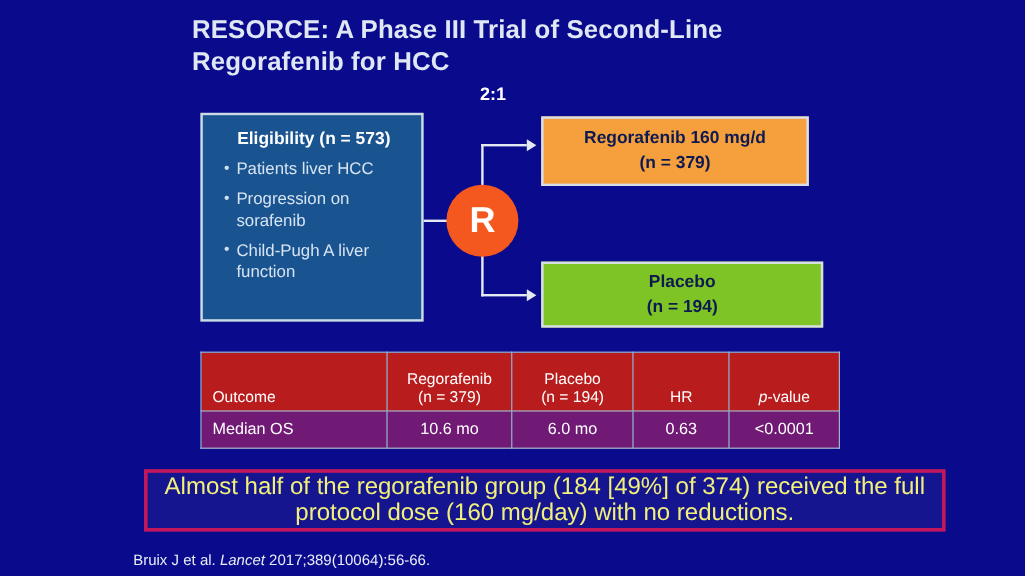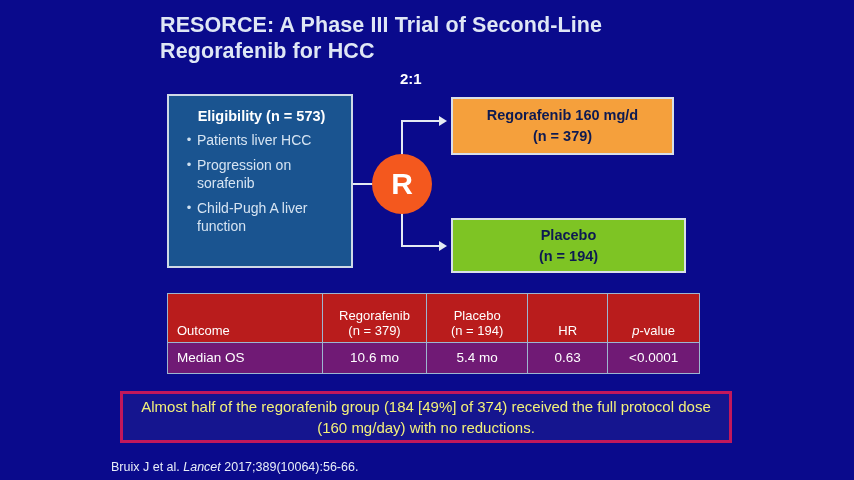--- a/index.html
+++ b/index.html
@@ -175,31 +175,31 @@
     text-align: left;
     padding-left: 9px;
   }
   .ital { font-style: italic; }
 
   
   #callout {
     position: absolute;
     left: 120px;
     top: 391px;
-    width: 612px;
+    width: 668px;
     height: 52px;
     background: #15158f;
     border: 3px solid #c2185b;
     box-sizing: border-box;
     display: flex;
     align-items: center;
     justify-content: center;
     text-align: center;
     color: #f2f07a;
-    font-size: 15px;
+    font-size: 20px;
     line-height: 21px;
     padding: 0 10px;
   }
 
   
   #citation {
     position: absolute;
     left: 111px;
     top: 460px;
     color: #e8eef7;
@@ -275,21 +275,21 @@
         </th>
         <th style="width:93px;">
           <div><span class="ital">p</span><span>-value</span></div>
         </th>
       </tr>
     </thead>
     <tbody>
       <tr>
         <td class="first">Median OS</td>
         <td>10.6 mo</td>
-        <td>5.4 mo</td>
+        <td>6.0 mo</td>
         <td>0.63</td>
         <td>&lt;0.0001</td>
       </tr>
     </tbody>
   </table>
 
   <div id="callout">
     <span>Almost half of the regorafenib group (184 [49%] of 374) received the full protocol dose (160 mg/day) with no reductions.</span>
   </div>
 

